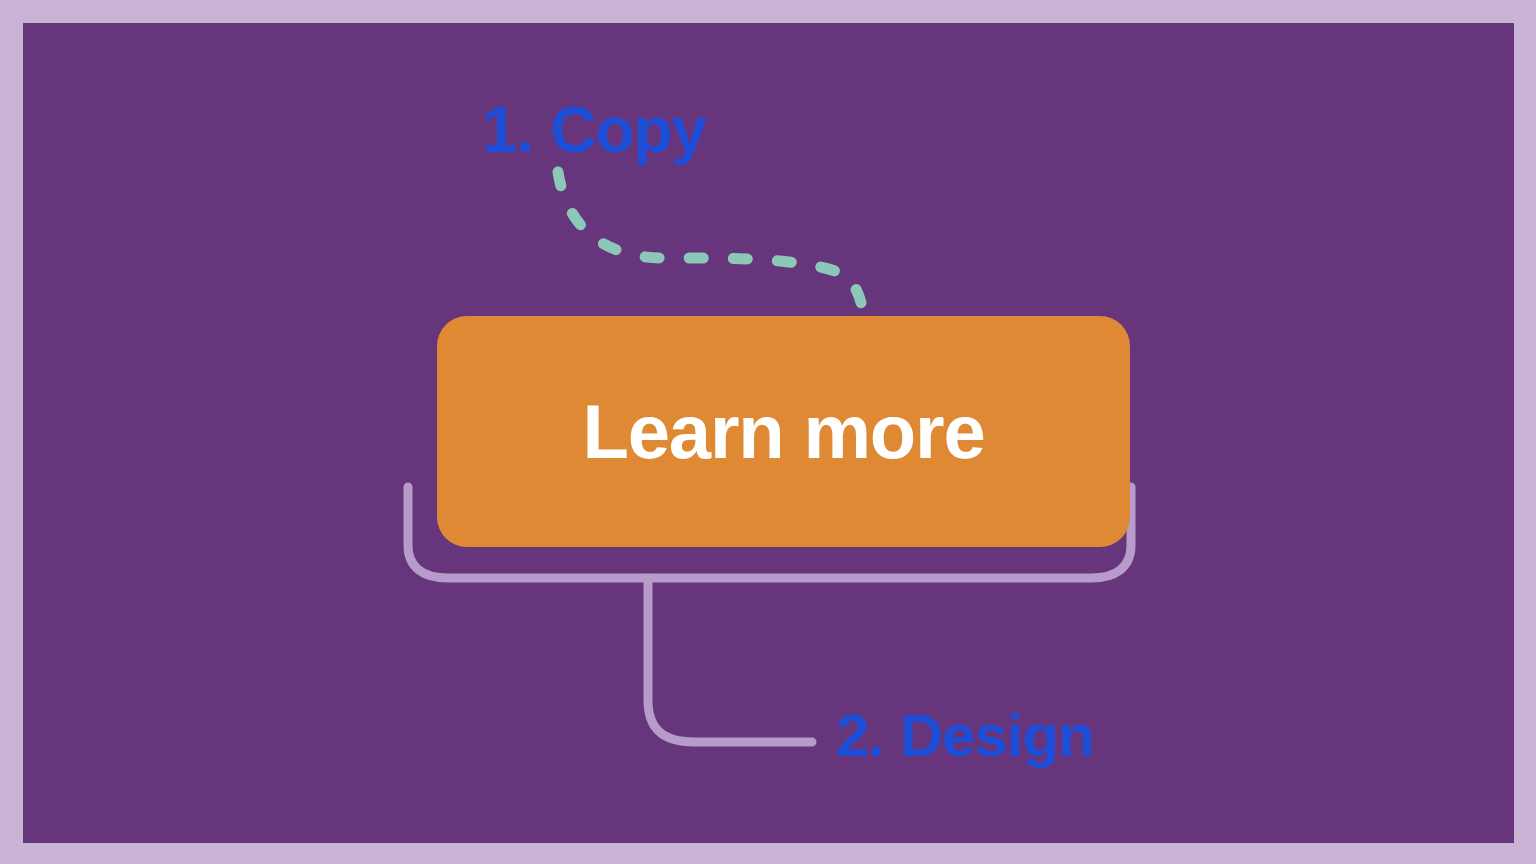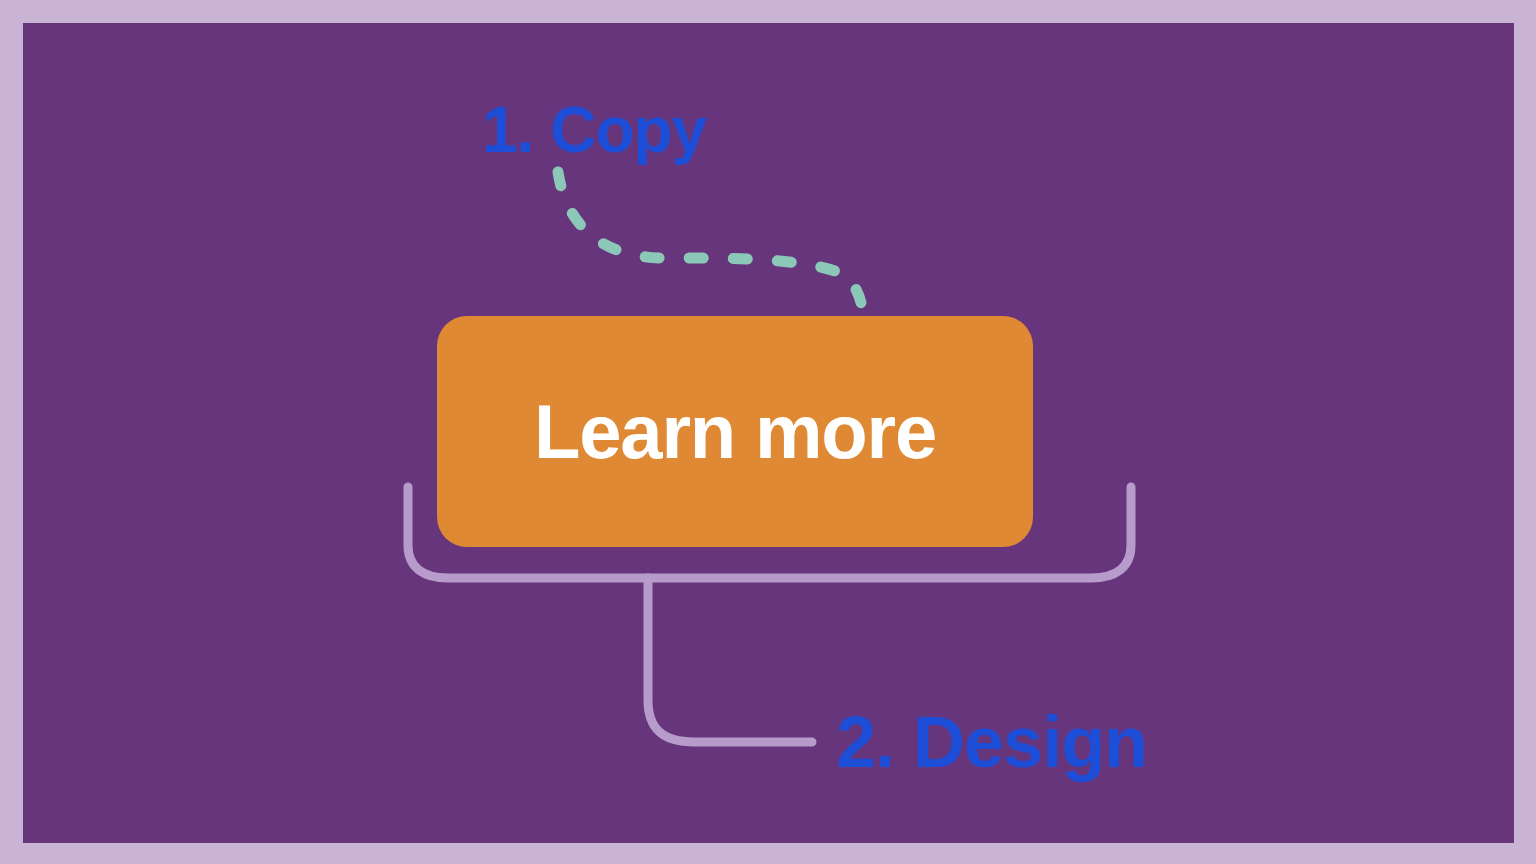--- a/index.html
+++ b/index.html
@@ -40,21 +40,21 @@
     width: 1536px;
     height: 864px;
     pointer-events: none;
   }
 
   
   #cta-button {
     position: absolute;
     left: 437px;
     top: 316px;
-    width: 596px;
+    width: 693px;
     height: 231px;
     background: #e08935;
     border-radius: 30px;
     display: flex;
     align-items: center;
     justify-content: center;
     border: none;
     padding: 0;
     cursor: pointer;
   }
@@ -81,21 +81,21 @@
   }
   #label-copy {
     left: 482px;
     top: 98px;
     font-size: 64px;
     letter-spacing: -1px;
   }
   #label-design {
     left: 836px;
     top: 706px;
-    font-size: 72px;
+    font-size: 60px;
     letter-spacing: -1px;
     text-align: center;
   }
 </style>
 </head>
 <body>
 
 <div id="canvas">
 
   <div id="slide"></div>

